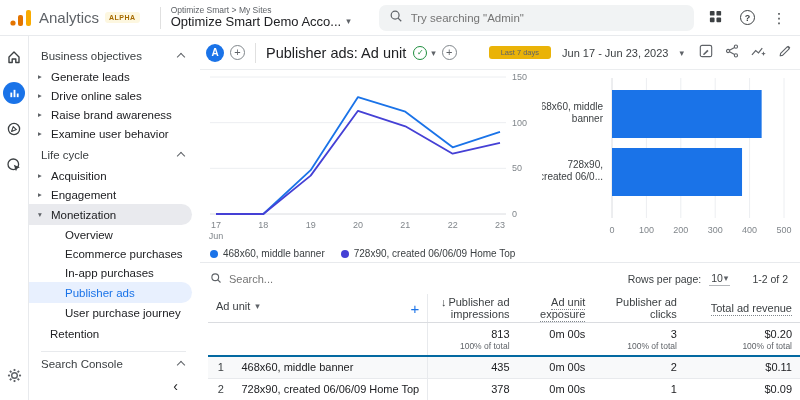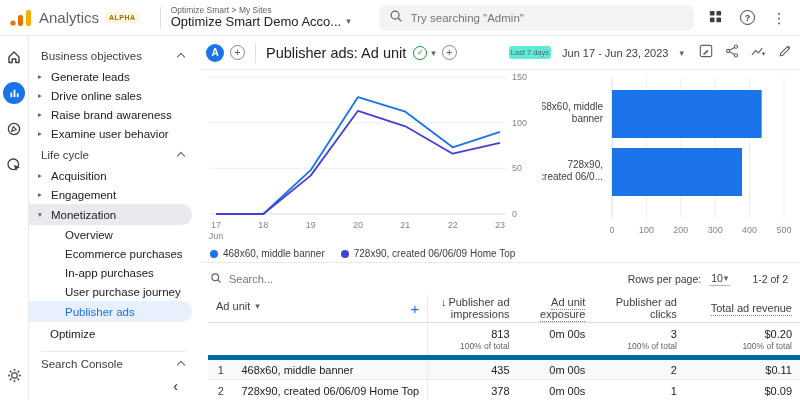--- a/index.html
+++ b/index.html
@@ -47,21 +47,21 @@
   
   .main { flex: 1; position: relative; background: #fff; min-width: 0; }
   .report-header { position: absolute; top: 0; left: 0; right: 0; height: 34px; display: flex; align-items: center; padding: 0 8px 0 6px; border-bottom: 1px solid #ebedef; }
   .chip-a { width: 18px; height: 18px; border-radius: 50%; background: #1a73e8; color: #fff; font-size: 10px; font-weight: bold; display: flex; align-items: center; justify-content: center; }
   .plus-circle { width: 15px; height: 15px; border-radius: 50%; border: 1px solid #80868b; color: #5f6368; font-size: 11px; line-height: 13px; text-align: center; margin-left: 6px; }
   .rh-div { width: 1px; height: 20px; background: #e0e0e0; margin: 0 10px; }
   .report-title { font-size: 14.5px; color: #202124; margin-right: 7px; }
   .check-circle { width: 14px; height: 14px; border-radius: 50%; border: 1.5px solid #1e8e3e; color: #1e8e3e; font-size: 8px; display: flex; align-items: center; justify-content: center; }
   .title-caret { margin-left: 4px; }
   .rh-right { margin-left: auto; display: flex; align-items: center; gap: 11px; }
-  .date-badge { background: #5eead4; color: #5f6368; font-size: 7.5px; padding: 2px 2px; border-radius: 3px; }
+  .date-badge { background: #eab308; color: #5f6368; font-size: 7.5px; padding: 2px 12px; border-radius: 3px; }
   .date-range { font-size: 11px; color: #3c4043; font-weight: normal; }
   .rh-icons { display: flex; align-items: center; gap: 12px; margin-left: 4px; }
 
   
   .line-chart { position: absolute; left: 4px; top: 36px; width: 332px; height: 192px; }
   .legend { position: absolute; left: 6px; top: 176px; display: flex; gap: 16px; align-items: center; }
   .legend-item { display: flex; align-items: center; gap: 5px; font-size: 10px; color: #3c4043; }
   .legend .dot { width: 8px; height: 8px; border-radius: 50%; }
   .bar-chart { position: absolute; left: 342px; top: 38px; width: 254px; height: 196px; }
 
@@ -79,21 +79,21 @@
   col.c-idx { width: 26px; } col.c-name { width: 168px; } col.c-impr { width: 92px; }
   col.c-expo { width: 78px; } col.c-clicks { width: 96px; } col.c-rev { width: 124px; }
   th, td { padding: 2px 8px; vertical-align: middle; }
   thead th { height: 28px; font-weight: normal; color: #3c4043; border-bottom: 1px solid #dadce0; }
   .dim-header { display: flex; align-items: flex-start; justify-content: space-between; }
   .dim-label { display: flex; align-items: center; gap: 5px; }
   .add-metric { color: #1a73e8; font-size: 15px; font-weight: normal; }
   .num { text-align: right; }
   .metric-border { border-left: 1px solid #e8eaed; }
   .dotted-u { border-bottom: 1px dotted #80868b; padding-bottom: 1px; }
-  .totals td { padding-top: 5px; padding-bottom: 4px; border-bottom: 5px solid #0369a1; }
+  .totals td { padding-top: 5px; padding-bottom: 4px; border-bottom: 2px solid #0369a1; }
   .tot-val { font-size: 11px; color: #202124; }
   .tot-sub { font-size: 8.5px; color: #5f6368; margin-top: 1px; }
   .data-row td { height: 22px; border-bottom: 1px solid #e8eaed; }
   .data-row.shaded { background: #f8f9fa; }
   .idx-cell { color: #3c4043; text-align: center; }
   .name-cell { white-space: nowrap; overflow: hidden; }
   .sort-arrow { font-size: 11px; margin-right: 2px; }
 </style>
 </head>
 <body>
@@ -227,28 +227,28 @@
     </div>
     <div class="sub-item">
         <span>Overview</span>
       </div>
     <div class="sub-item">
         <span>Ecommerce purchases</span>
       </div>
     <div class="sub-item">
         <span>In-app purchases</span>
       </div>
+    <div class="sub-item active">
+        <span>Publisher ads</span>
+      </div>
     <div class="sub-item">
         <span>User purchase journey</span>
       </div>
-    <div class="sub-item active">
-        <span>Publisher ads</span>
-      </div>
     <div class="flat-item">
-        <span>Optimize</span>
+        <span>Retention</span>
       </div>
 
     <div class="side-div"></div>
     <div class="sec-header">
       <span>Search Console</span>
       <span class="chev-up"></span>
     </div>
     <span class="collapse-arrow">‹</span>
   </div>
 

